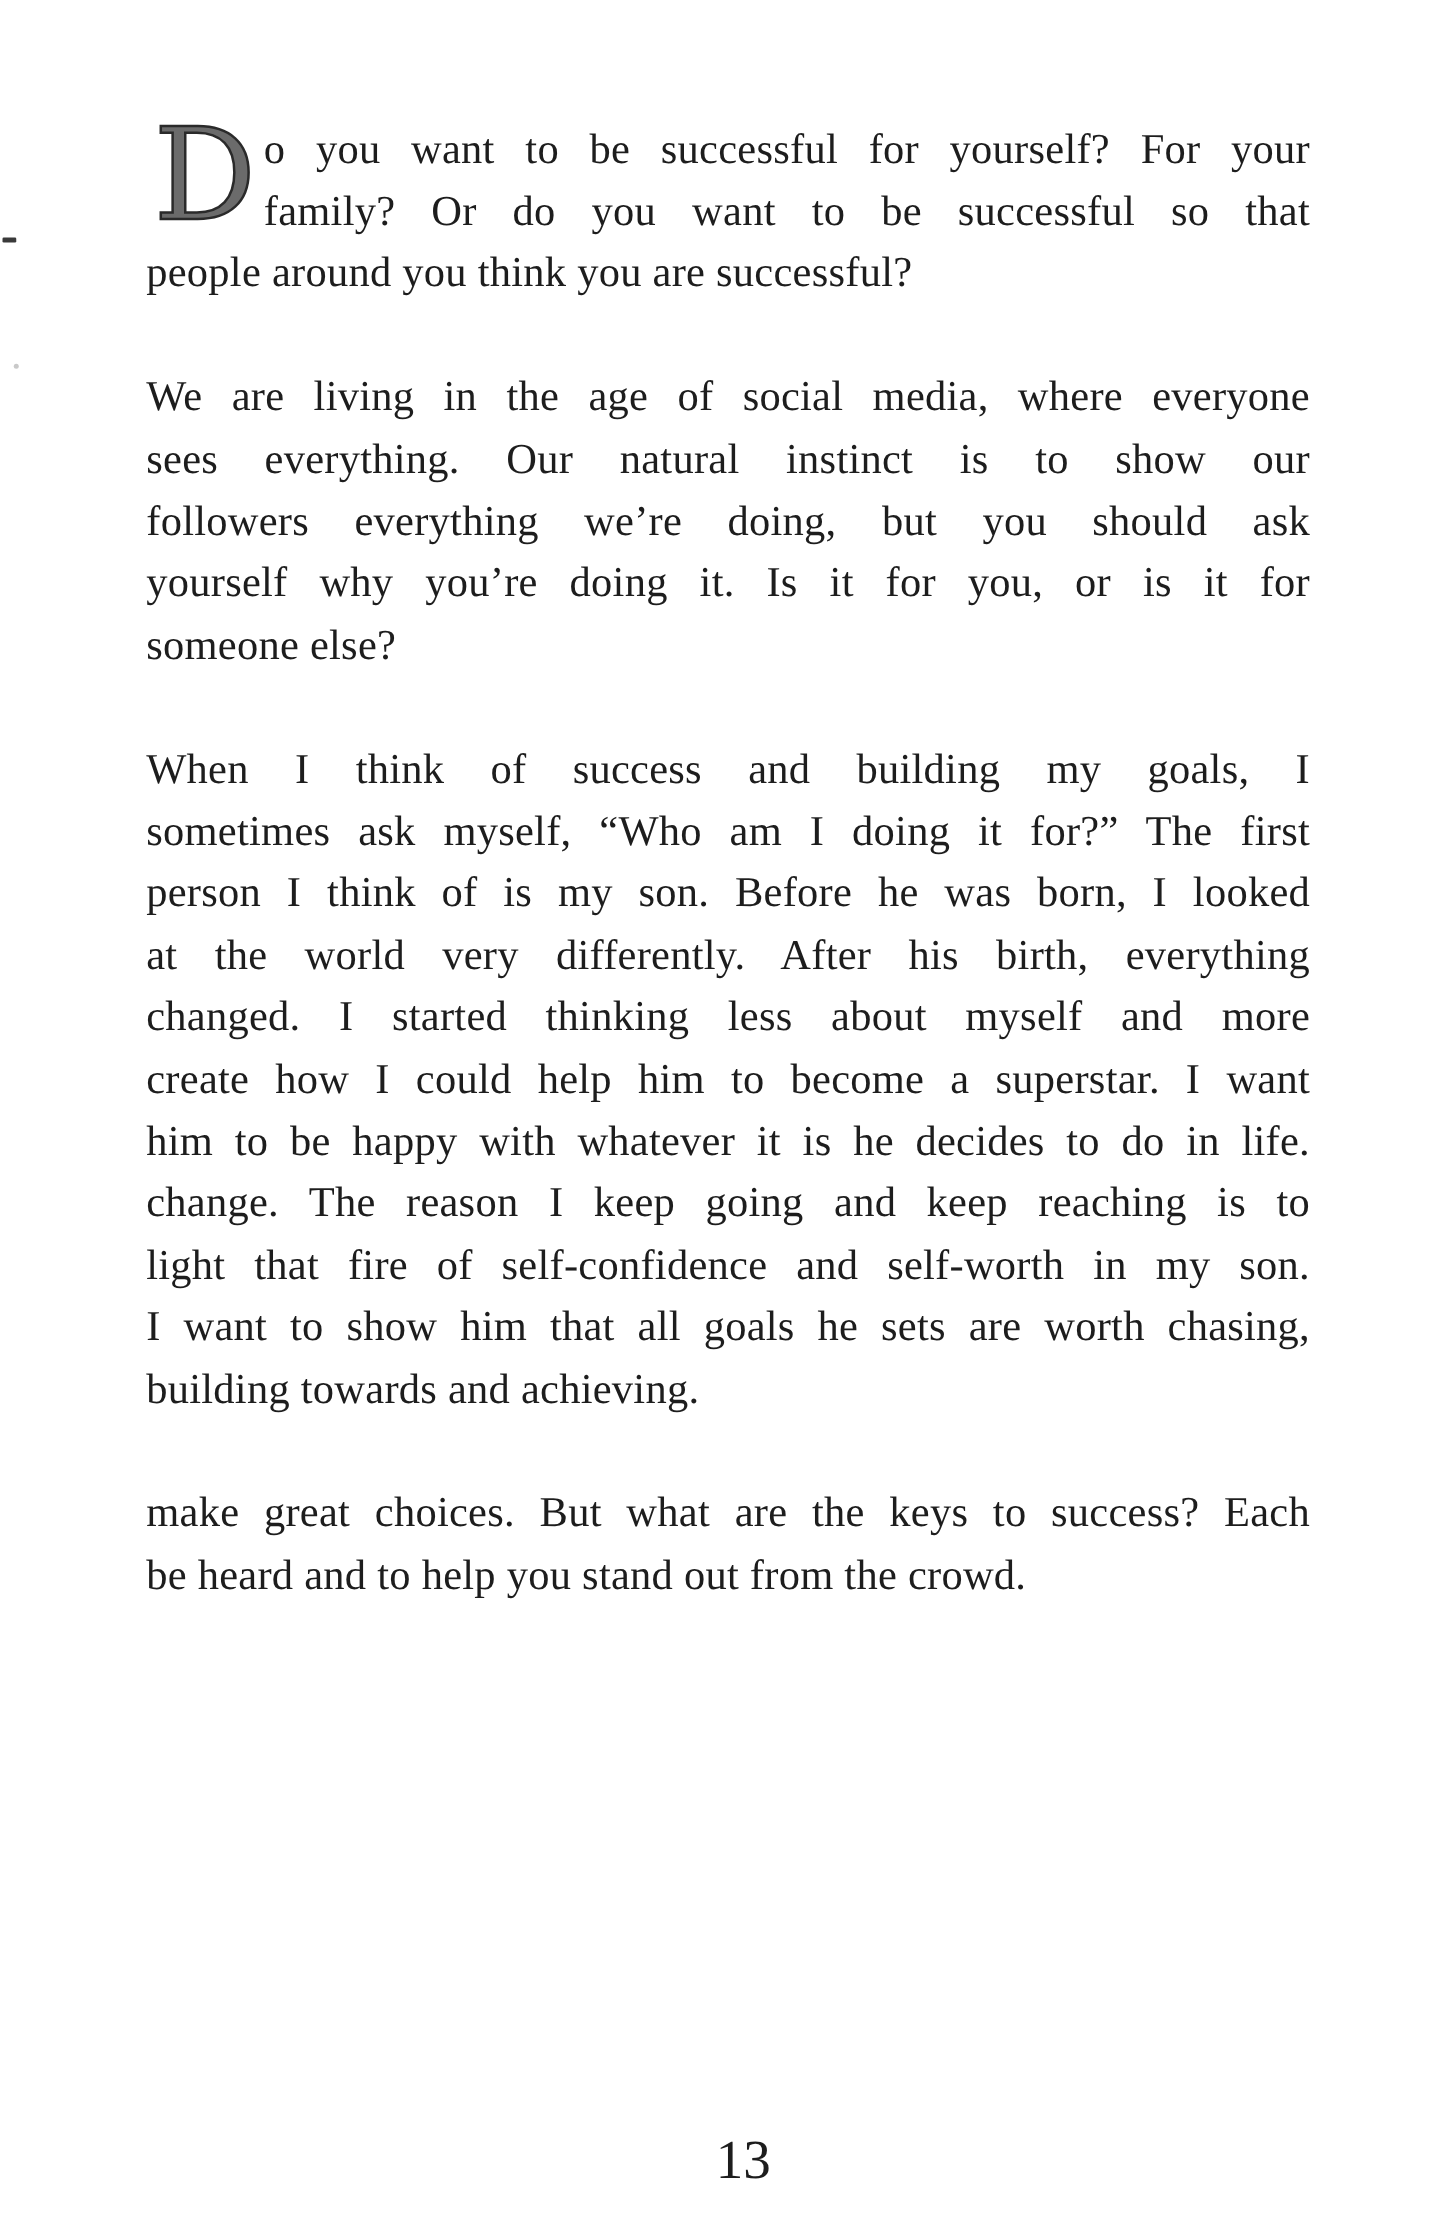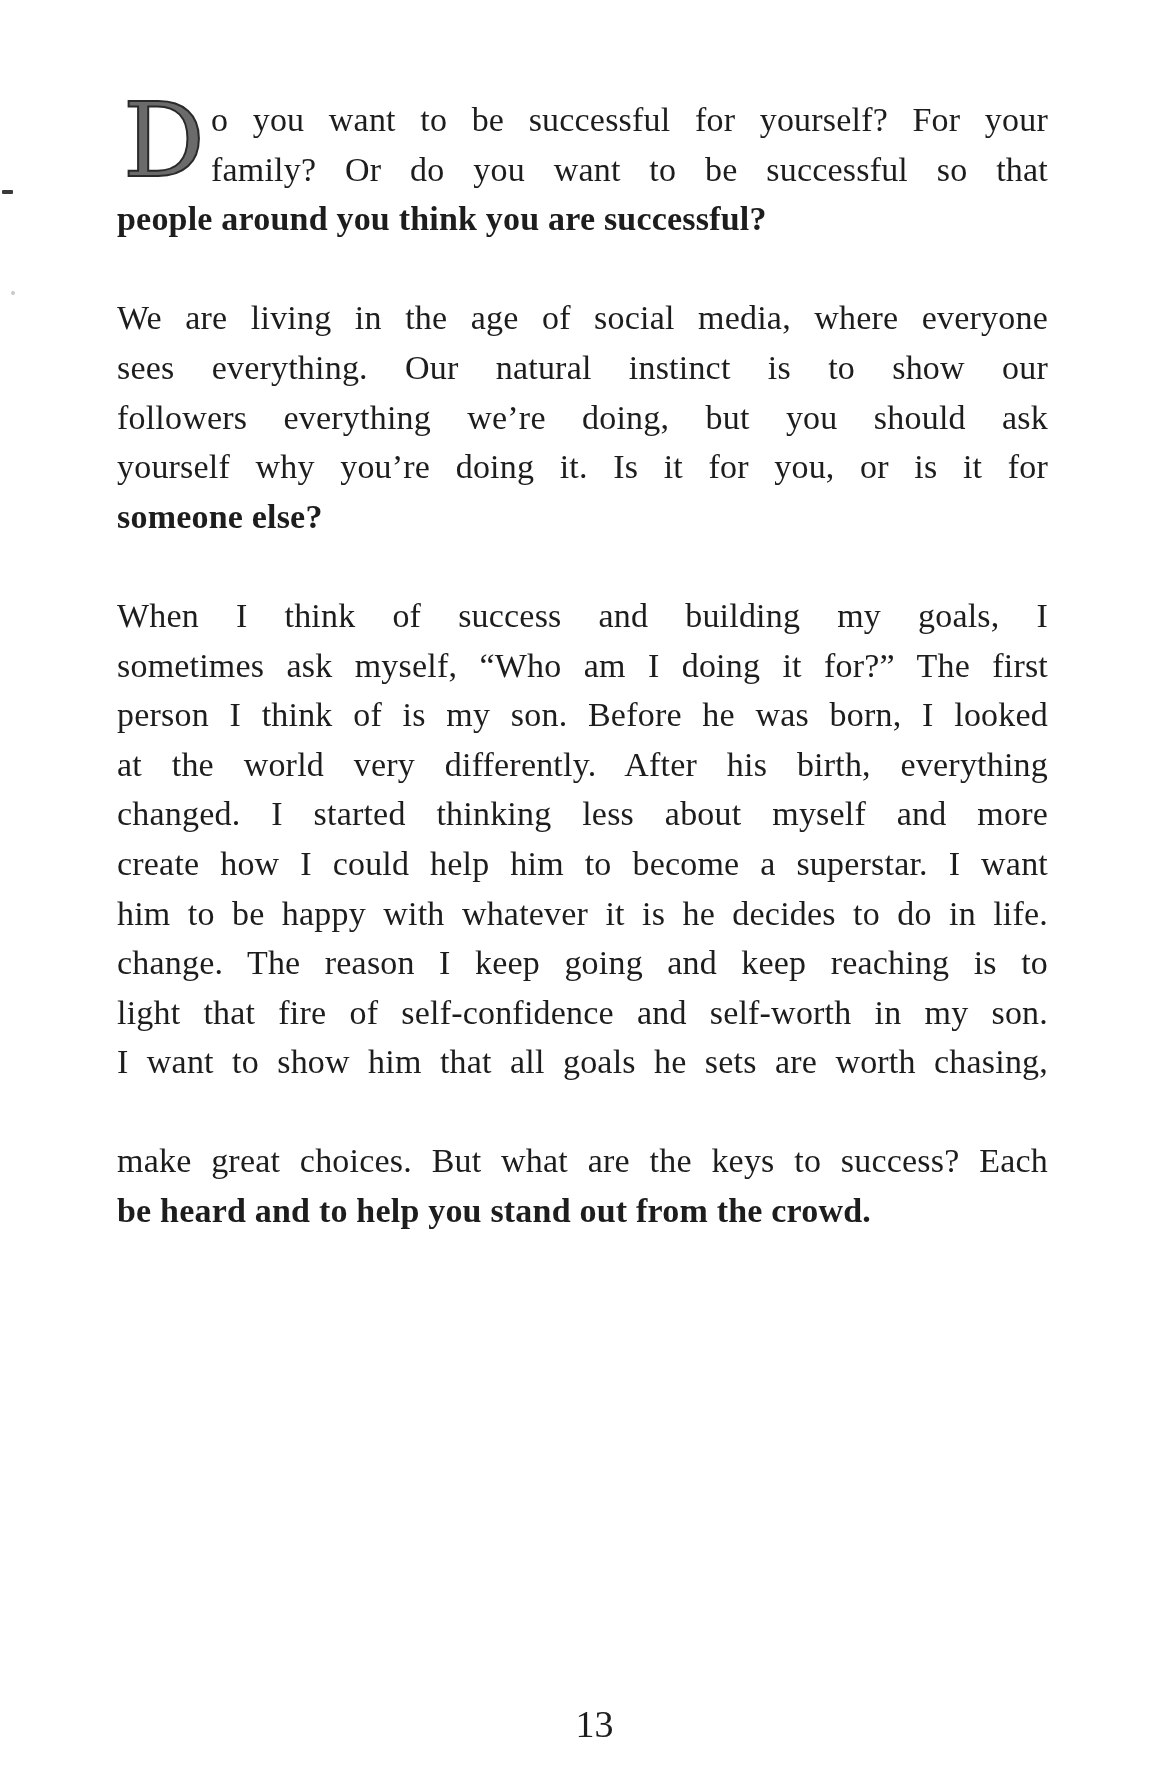--- a/index.html
+++ b/index.html
@@ -28,40 +28,39 @@
   .paragraph {
     margin: 0 0 49.6px 0;
   }
   .line {
     text-align: justify;
     text-align-last: justify;
   }
   .line.last {
     text-align: left;
     text-align-last: auto;
-    font-weight: bold;
   }
   .dropcap {
     float: left;
     width: 72px;
     font-family: "DejaVu Serif", serif;
     font-size: 102px;
     line-height: 86px;
     margin: 3px 16px 0 6px;
     color: #6b6b6b;
     -webkit-text-stroke: 2px #2a2a2a;
     text-align: center;
   }
   .page-number {
     position: absolute;
     left: 24px;
     right: 0;
     top: 1702px;
     text-align: center;
-    font-size: 38px;
+    font-size: 44px;
     color: #1d1d1d;
   }
   .artifact-dash {
     position: absolute;
     left: 2px;
     top: 190px;
     width: 11px;
     height: 4px;
     background: #3a3a3a;
     border-radius: 1px;
@@ -101,20 +100,21 @@
         <div class="line">When I think of success and building my goals, I</div>
         <div class="line">sometimes ask myself, “Who am I doing it for?” The first</div>
         <div class="line">person I think of is my son. Before he was born, I looked</div>
         <div class="line">at the world very differently. After his birth, everything</div>
         <div class="line">changed. I started thinking less about myself and more</div>
         <div class="line">create how I could help him to become a superstar. I want</div>
         <div class="line">him to be happy with whatever it is he decides to do in life.</div>
         <div class="line">change. The reason I keep going and keep reaching is to</div>
         <div class="line">light that fire of self-confidence and self-worth in my son.</div>
         <div class="line">I want to show him that all goals he sets are worth chasing,</div>
+        <div class="line last">building towards and achieving.</div>
       </div>
       <div class="paragraph">
         <div class="line">make great choices. But what are the keys to success? Each</div>
         <div class="line last">be heard and to help you stand out from the crowd.</div>
       </div>
     </div>
 
   <div class="page-number">13</div>
 </div>
 

